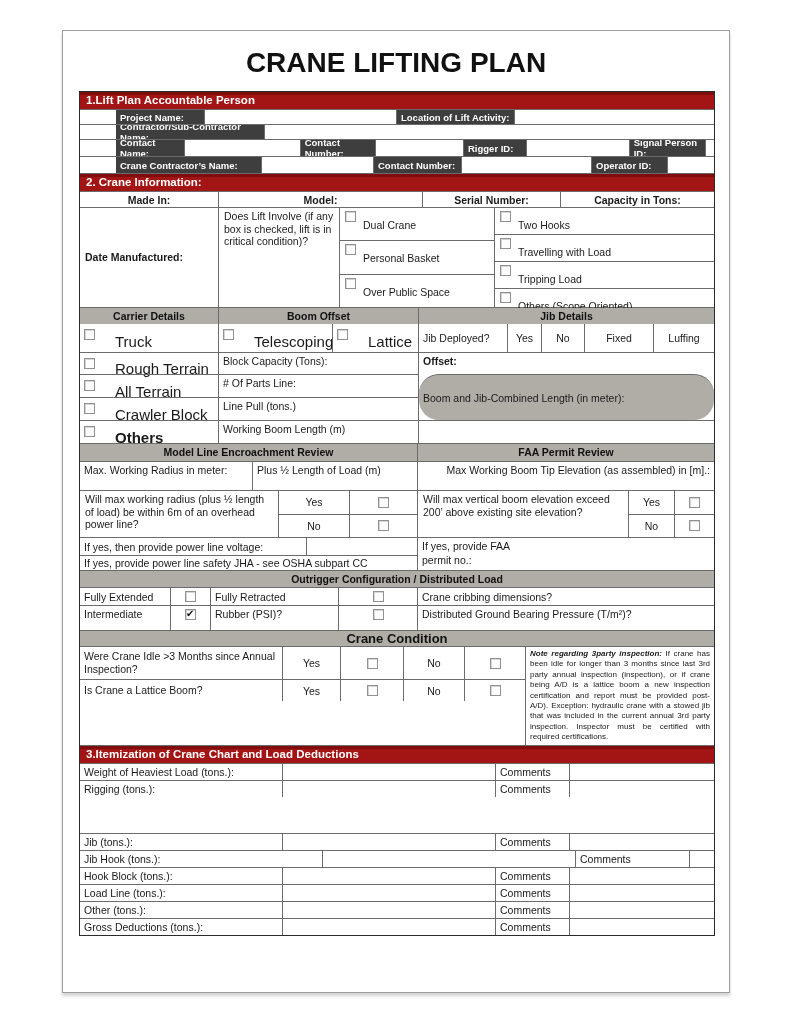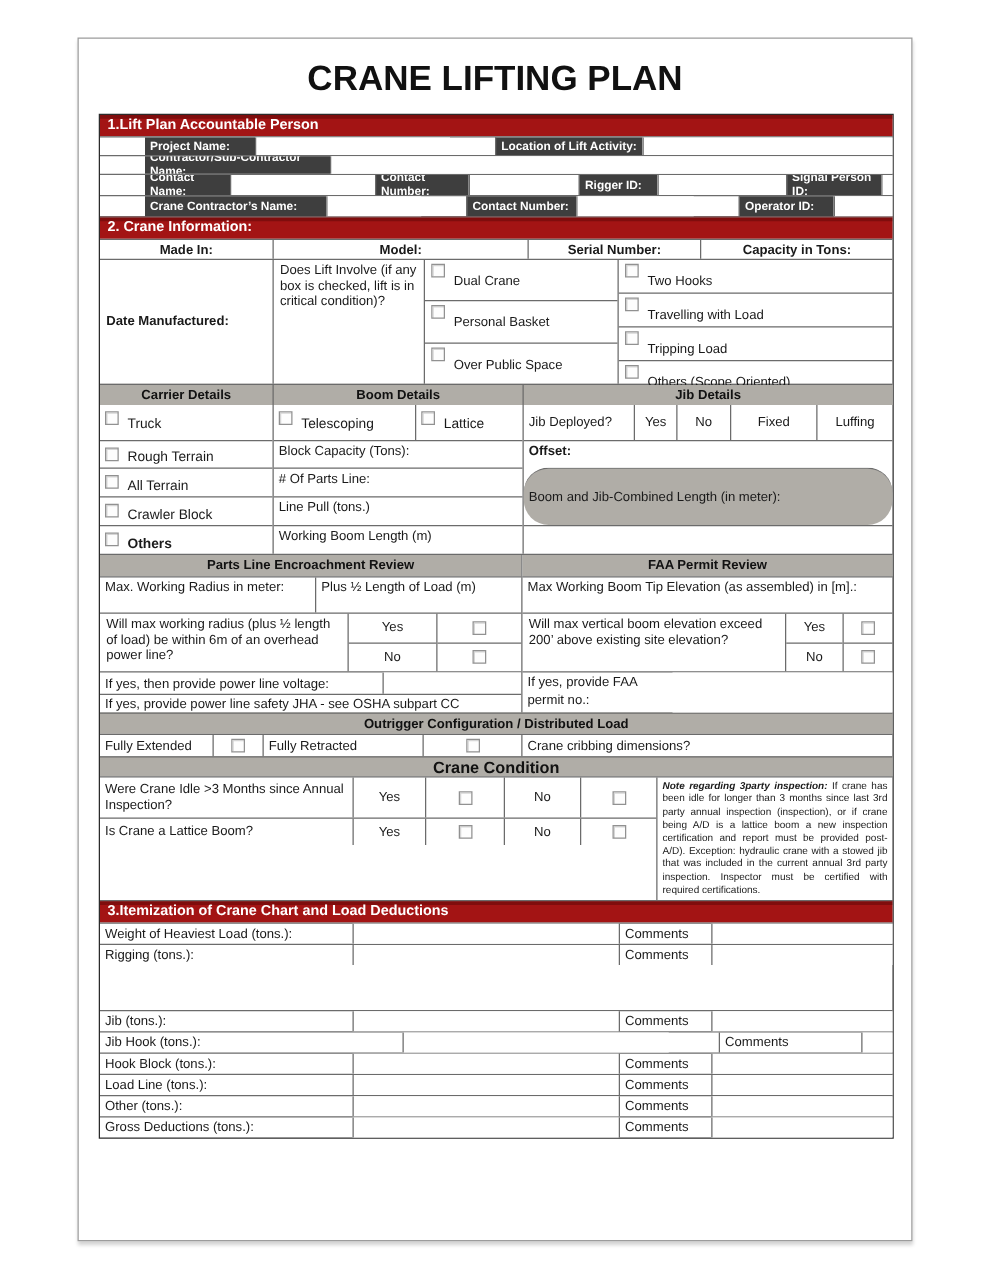--- a/index.html
+++ b/index.html
@@ -50,21 +50,21 @@
   .cb{
     display:inline-block;width:11px;height:11px;flex:0 0 11px;
     border:1px solid #919191;background:#fdfdfd;
     box-shadow:inset 1px 1px 0 #d6d6d6;position:relative;
   }
   .cb.checked::after{
     content:"✔";position:absolute;left:0px;top:-2px;font-size:10px;color:#111;
   }
   .cbcell{display:flex;align-items:flex-start;gap:7px;padding:3px 4px;}
   .cbcell .cb{margin-top:2px;}
-  .cbcell .cblabel{margin-top:7px;font-size:11px;line-height:1;}
+  .cbcell .cblabel{margin-top:7px;font-size:15px;line-height:1;margin-left:13px;}
   
   .s2block{display:flex;border-top:1px solid var(--line);height:100px;}
   .s2col{display:flex;flex-direction:column;}
   .s2col + .s2col{border-left:1px solid var(--line);}
   .s2sub{flex:1;display:flex;align-items:flex-start;gap:7px;padding:3px 5px;}
   .s2sub + .s2sub{border-top:1px solid var(--line);}
   .s2sub .cblabel{margin-top:8px;font-size:10.5px;}
   
   .dgrid{display:flex;border-top:1px solid var(--line);}
   .dcol{display:flex;flex-direction:column;}
@@ -179,21 +179,21 @@
         </div>
         <div class="s2sub">
           <span class="cb"></span>
           <span class="cblabel">Others (Scope Oriented)</span>
         </div>
       </div>
     </div>
 
     <div class="row graybar" style="height:17px;">
       <div class="cell graybar center bold" style="width:138px;">Carrier Details</div>
-      <div class="cell graybar center bold" style="width:200px;">Boom Details</div>
+      <div class="cell graybar center bold" style="width:200px;">Boom Offset</div>
       <div class="cell graybar center bold" style="flex:1;">Jib Details</div>
     </div>
 
     <div class="dgrid" style="border-top:none;">
 
       <div class="dcol" style="width:138px;">
         <div class="dsub cbcell" style="height:28px;">
           <span class="cb"></span>
           <span class="cblabel">Truck</span>
         </div>
@@ -264,21 +264,21 @@
         <div class="dsub cell grayfill" style="height:46px;border-left:none;border-radius:20px;">
           <span>Boom and Jib-Combined Length (in meter):</span>
         </div>
         <div class="dsub cell" style="height:23px;border-left:none;"></div>
       </div>
     </div>
 
     <div class="pf">
 
       <div class="pfcol" style="width:337px;">
-        <div class="graybar" style="height:17px;line-height:16px;">Parts Line Encroachment Review</div>
+        <div class="graybar" style="height:17px;line-height:16px;">Model Line Encroachment Review</div>
         <div class="pfrow" style="height:29px;">
           <div class="cell top smalltext" style="width:172px;">
             <span>Max. Working Radius in meter:</span>
           </div>
           <div class="cell top" style="flex:1;">
             <span>Plus ½ Length of Load (m)</span>
           </div>
         </div>
         <div class="pfrow" style="height:47px;">
           <div class="cell top smalltext" style="width:198px;padding:2px 5px;">
@@ -306,21 +306,21 @@
         <div class="pfrow" style="height:15px;">
           <div class="cell" style="flex:1;padding-top:0;">
             <span>If yes, provide power line safety JHA - see OSHA subpart CC</span>
           </div>
         </div>
       </div>
 
       <div class="pfcol" style="flex:1;">
         <div class="graybar" style="height:17px;line-height:16px;">FAA Permit Review</div>
         <div class="pfrow" style="height:29px;">
-          <div class="cell top" style="flex:1;">
+          <div class="cell top" style="flex:1;justify-content:flex-end;">
             <span>Max Working Boom Tip Elevation (as assembled) in [m].:</span>
           </div>
         </div>
         <div class="pfrow" style="height:47px;">
           <div class="cell top smalltext" style="width:210px;padding:2px 5px;">
             <span>Will max vertical boom elevation exceed 200’ above existing site elevation?</span>
           </div>
           <div class="stack" style="width:46px;border-left:1px solid var(--line);font-size:10.5px;">
             <div>Yes</div>
             <div>No</div>
@@ -354,20 +354,37 @@
       <div class="cell" style="width:128px;">
           <span>Fully Retracted</span>
         </div>
       <div class="cell center" style="width:79px;">
           <span class="cb"></span>
         </div>
       <div class="cell" style="flex:1;">
           <span>Crane cribbing dimensions?</span>
         </div>
     </div>
+    <div class="row" style="height:25px;">
+      <div class="cell top" style="width:90px;">
+          <span>Intermediate</span>
+        </div>
+      <div class="cell center top" style="width:40px;padding-top:3px;">
+          <span class="cb checked"></span>
+        </div>
+      <div class="cell top" style="width:128px;">
+          <span>Rubber (PSI)?</span>
+        </div>
+      <div class="cell center top" style="width:79px;padding-top:3px;">
+          <span class="cb"></span>
+        </div>
+      <div class="cell top" style="flex:1;">
+          <span>Distributed Ground Bearing Pressure (T/m²)?</span>
+        </div>
+    </div>
 
     <div class="graybar" style="height:16px;font-size:13px;line-height:15px;border-top:1px solid var(--line);">Crane Condition</div>
     <div class="cc">
       <div class="ccleft">
         <div class="ccrow" style="height:32px;">
           <div class="cell smalltext" style="width:202px;">
               <span>Were Crane Idle &gt;3 Months since Annual Inspection?</span>
             </div>
           <div class="cell center" style="width:58px;">
               <span>Yes</span>

